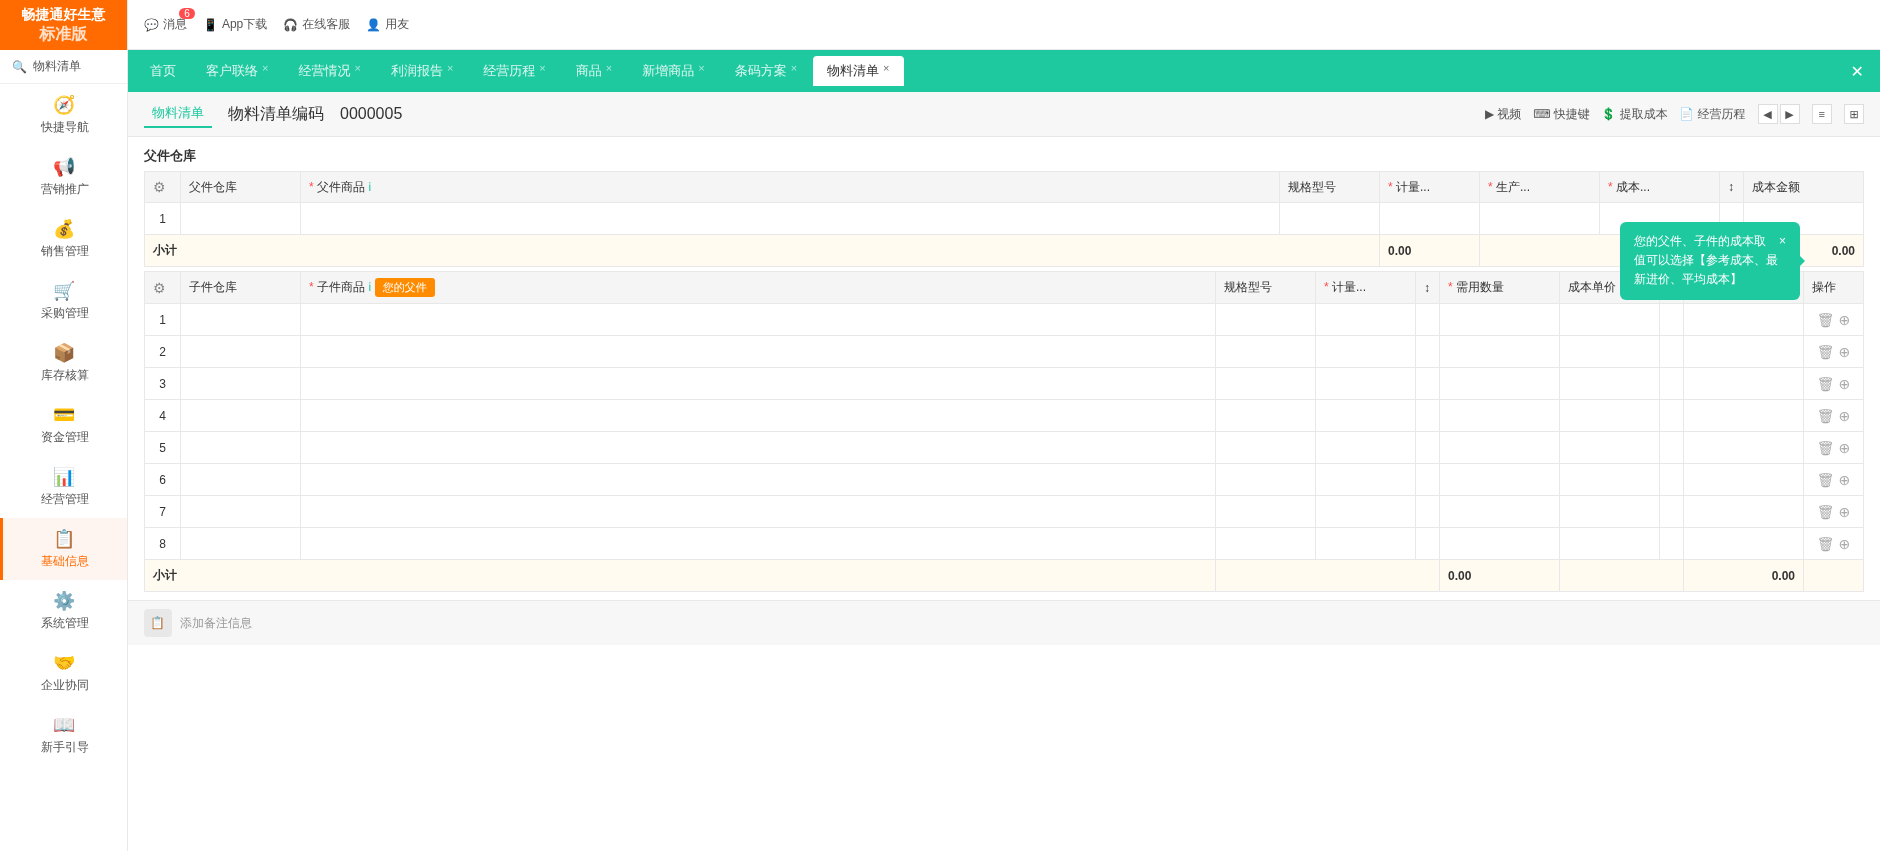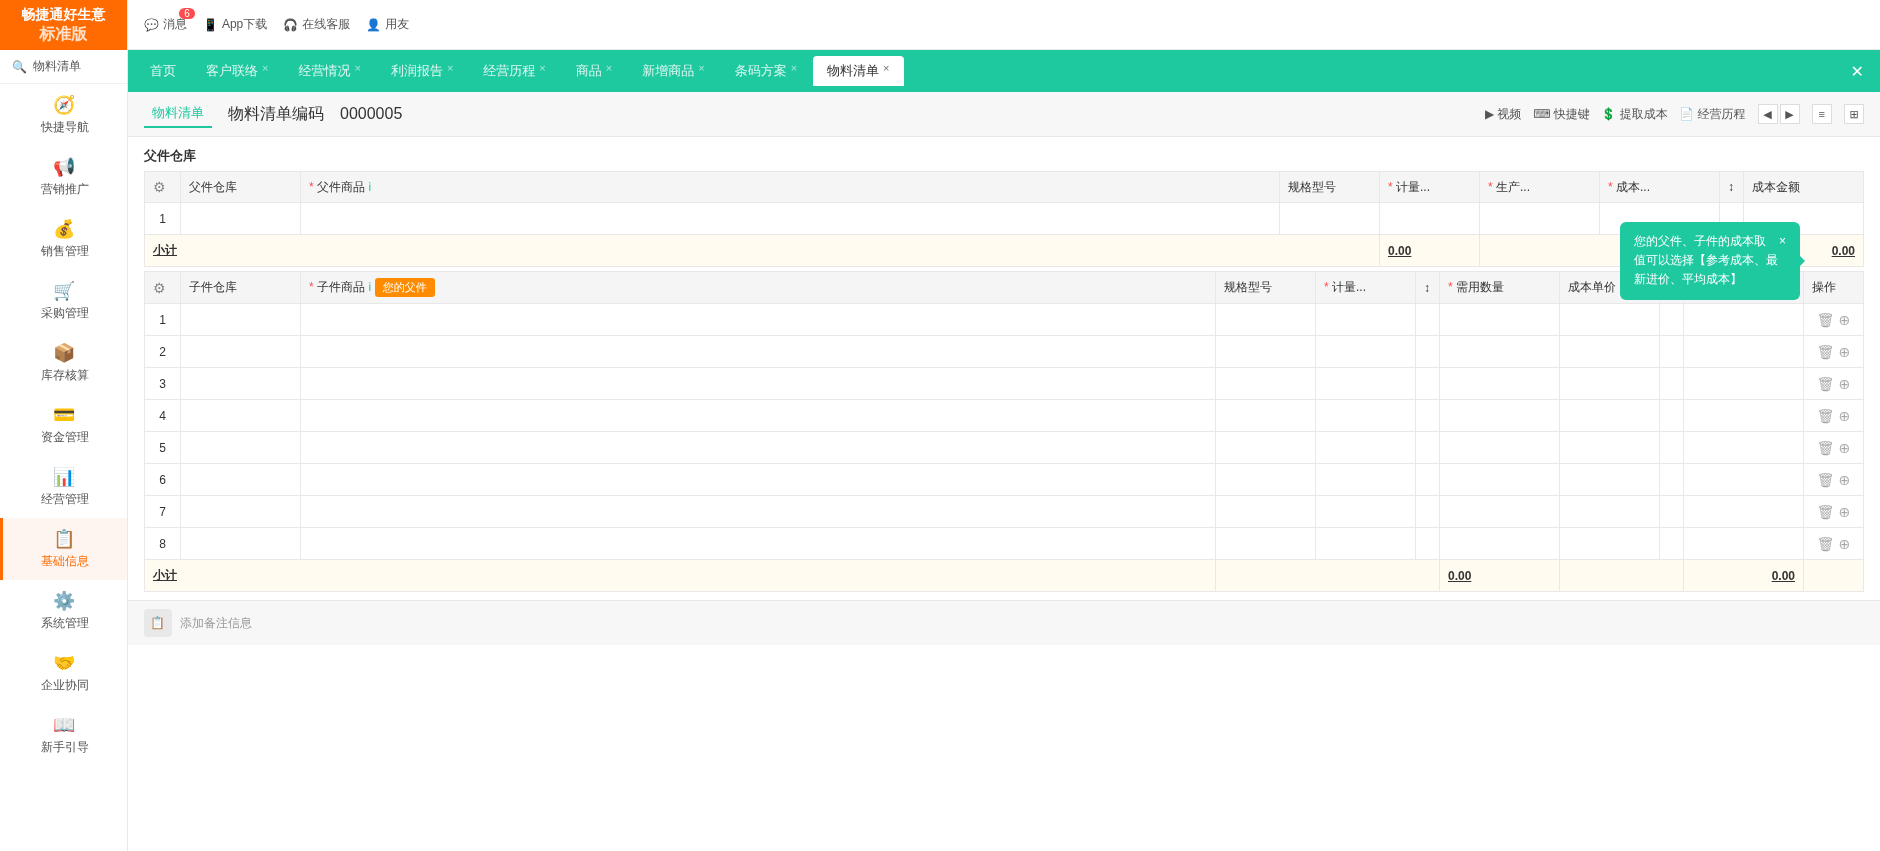--- a/index.html
+++ b/index.html
@@ -231,21 +231,20 @@
     }
     .data-table td {
       border: 1px solid #e8e8e8;
       padding: 4px 8px;
       color: #333;
       height: 32px;
     }
     .data-table tr.subtotal td {
       background: #fffbf0;
       font-weight: bold;
-      text-decoration: underline;
     }
     .required { color: #ff4d4f; }
     .th-icon { font-size: 14px; color: #888; cursor: pointer; }
     .scan-btn {
       background: #ff8c00;
       color: white;
       border: none;
       padding: 2px 8px;
       border-radius: 3px;
       font-size: 11px;

